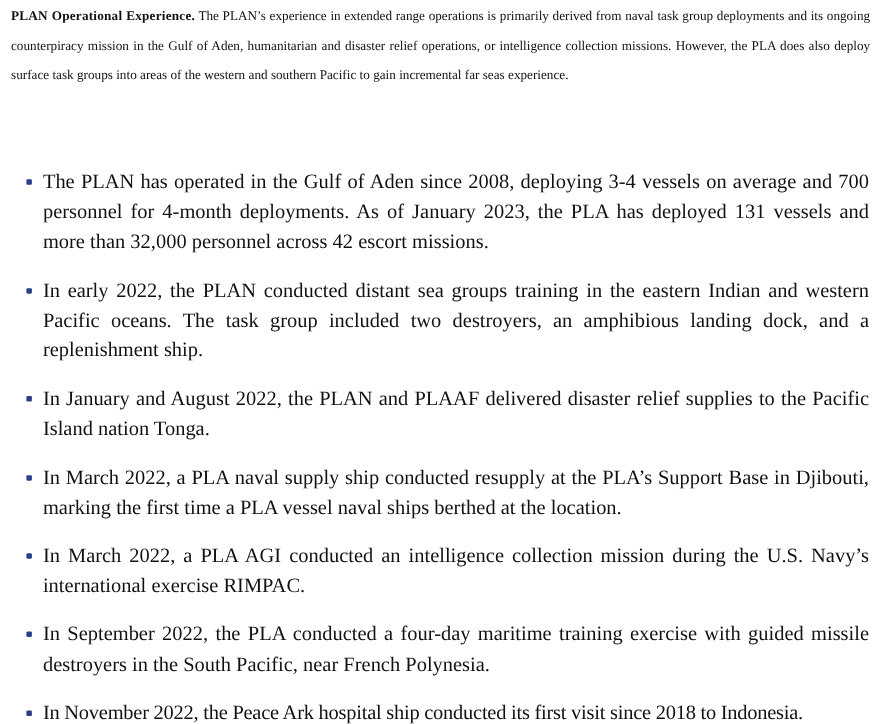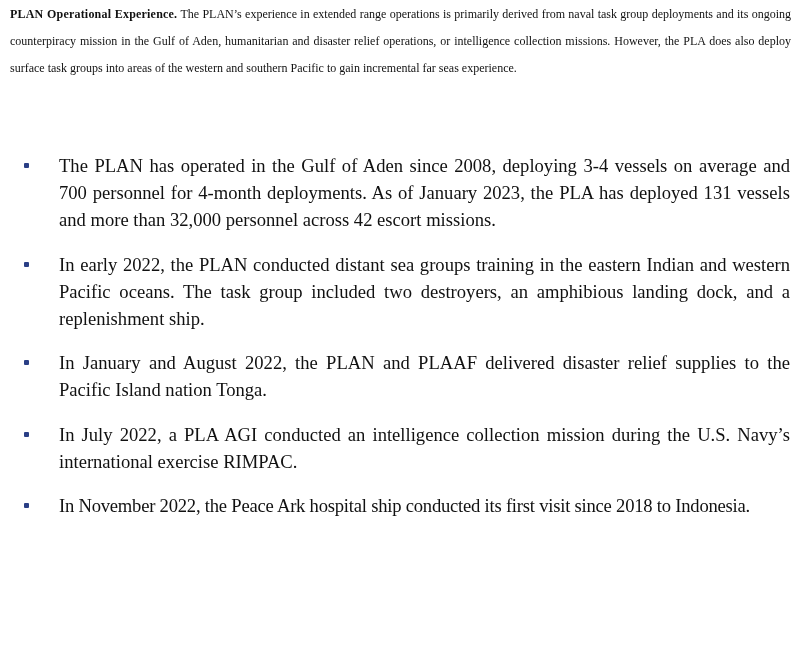--- a/index.html
+++ b/index.html
@@ -51,21 +51,21 @@
     top: 152px;
     width: 803px;
     list-style: none;
     margin: 0;
     padding: 0;
   }
 
   .bullet-item {
     position: relative;
     margin: 0 0 17px 0;
-    padding-left: 59px;
+    padding-left: 39px;
     padding-right: 13px;
     font-size: 18.6px;
     line-height: 27.2px;
     text-align: justify;
     text-justify: inter-word;
     hyphens: none;
   }
   .bullet-item:last-child {
     margin-bottom: 0;
   }
@@ -107,26 +107,34 @@
     <li class="bullet-item">
       <span class="bullet-marker" style="background: rgb(42, 63, 134);"></span>
       <span class="bullet-text">In early 2022, the PLAN conducted distant sea groups training in the eastern Indian and western Pacific oceans. The task group included two destroyers, an amphibious landing dock, and a replenishment ship.</span>
     </li>
 
     <li class="bullet-item">
       <span class="bullet-marker" style="background: rgb(42, 63, 134);"></span>
       <span class="bullet-text">In January and August 2022, the PLAN and PLAAF delivered disaster relief supplies to the Pacific Island nation Tonga.</span>
     </li>
 
+    <li class="bullet-item">
+      <span class="bullet-marker" style="background: rgb(42, 63, 134);"></span>
+      <span class="bullet-text">In March 2022, a PLA naval supply ship conducted resupply at the PLA’s Support Base in Djibouti, marking the first time a PLA vessel naval ships berthed at the location.</span>
+    </li>
 
     <li class="bullet-item">
       <span class="bullet-marker" style="background: rgb(42, 63, 134);"></span>
-      <span class="bullet-text">In July 2022, a PLA AGI conducted an intelligence collection mission during the U.S. Navy’s international exercise RIMPAC.</span>
+      <span class="bullet-text">In March 2022, a PLA AGI conducted an intelligence collection mission during the U.S. Navy’s international exercise RIMPAC.</span>
     </li>
 
+    <li class="bullet-item">
+      <span class="bullet-marker" style="background: rgb(42, 63, 134);"></span>
+      <span class="bullet-text">In September 2022, the PLA conducted a four-day maritime training exercise with guided missile destroyers in the South Pacific, near French Polynesia.</span>
+    </li>
 
     <li class="bullet-item condensed">
       <span class="bullet-marker" style="background: rgb(42, 63, 134);"></span>
       <span class="bullet-text">In November 2022, the Peace Ark hospital ship conducted its first visit since 2018 to Indonesia.</span>
     </li>
 
   </ul>
 
 </div>
 

